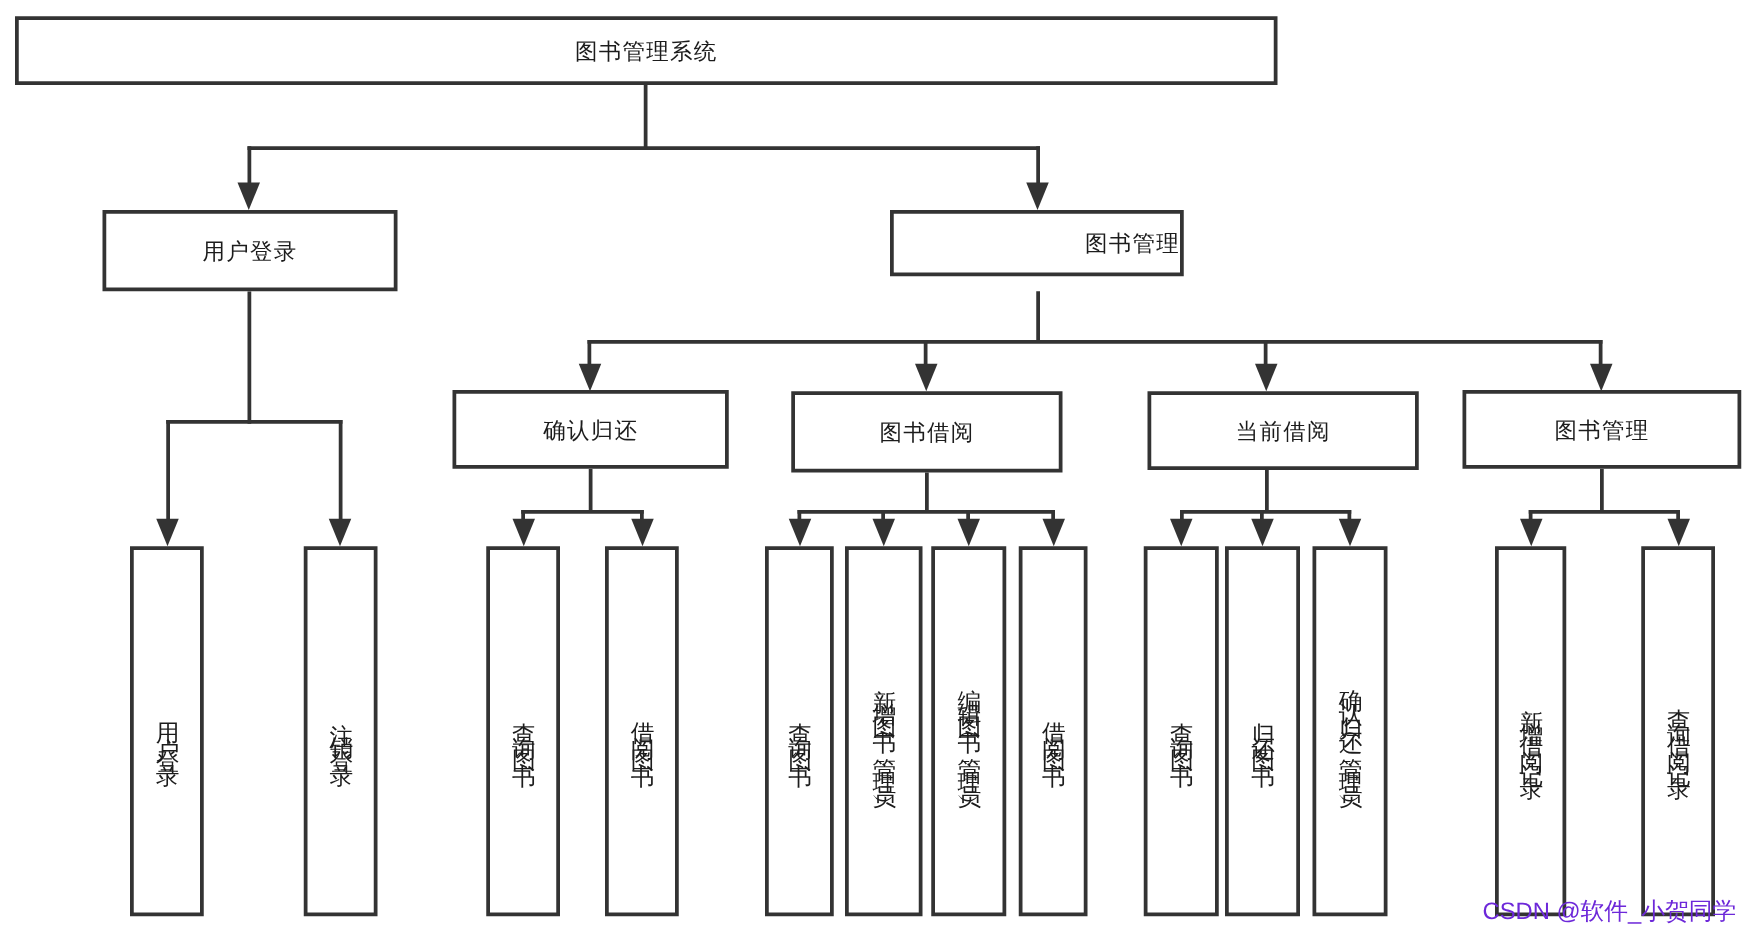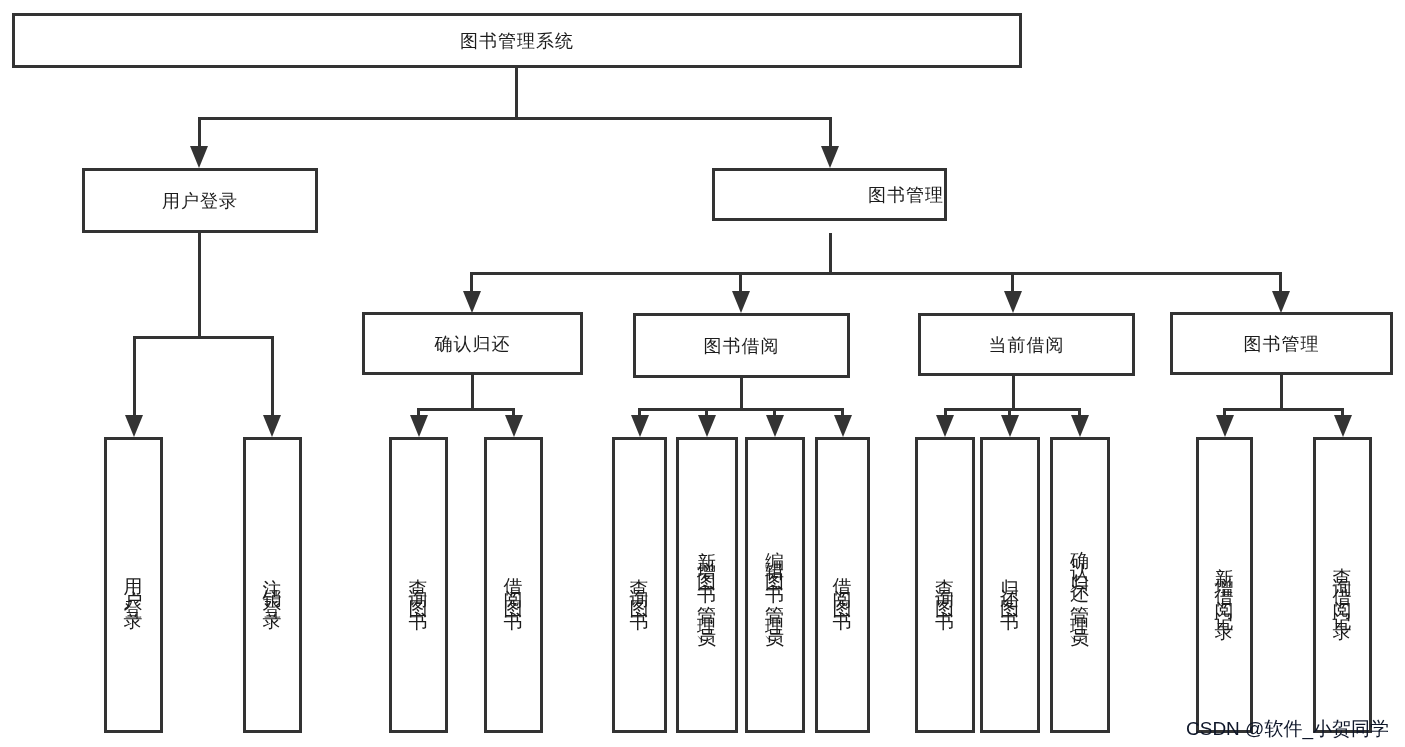--- a/index.html
+++ b/index.html
@@ -18,21 +18,21 @@
   }
   .vline{position:absolute;width:3px;background:#333333;z-index:1;}
   .hline{position:absolute;height:3px;background:#333333;z-index:1;}
   .arrow{
     position:absolute;width:0;height:0;z-index:1;
     border-left:9px solid transparent;border-right:9px solid transparent;
     border-top:22px solid #333333;
   }
   #watermark{
     position:absolute;left:1186px;top:716px;z-index:5;
-    font-size:19px;color:#0f172a;white-space:nowrap;
+    font-size:19px;color:#6d28d9;white-space:nowrap;
   }
 </style>
 </head>
 <body>
 
 <div id="canvas">
 
   <div class="box h" style="left:12px;top:13px;width:1010px;height:55px;">
     <span>图书管理系统</span>
   </div>

